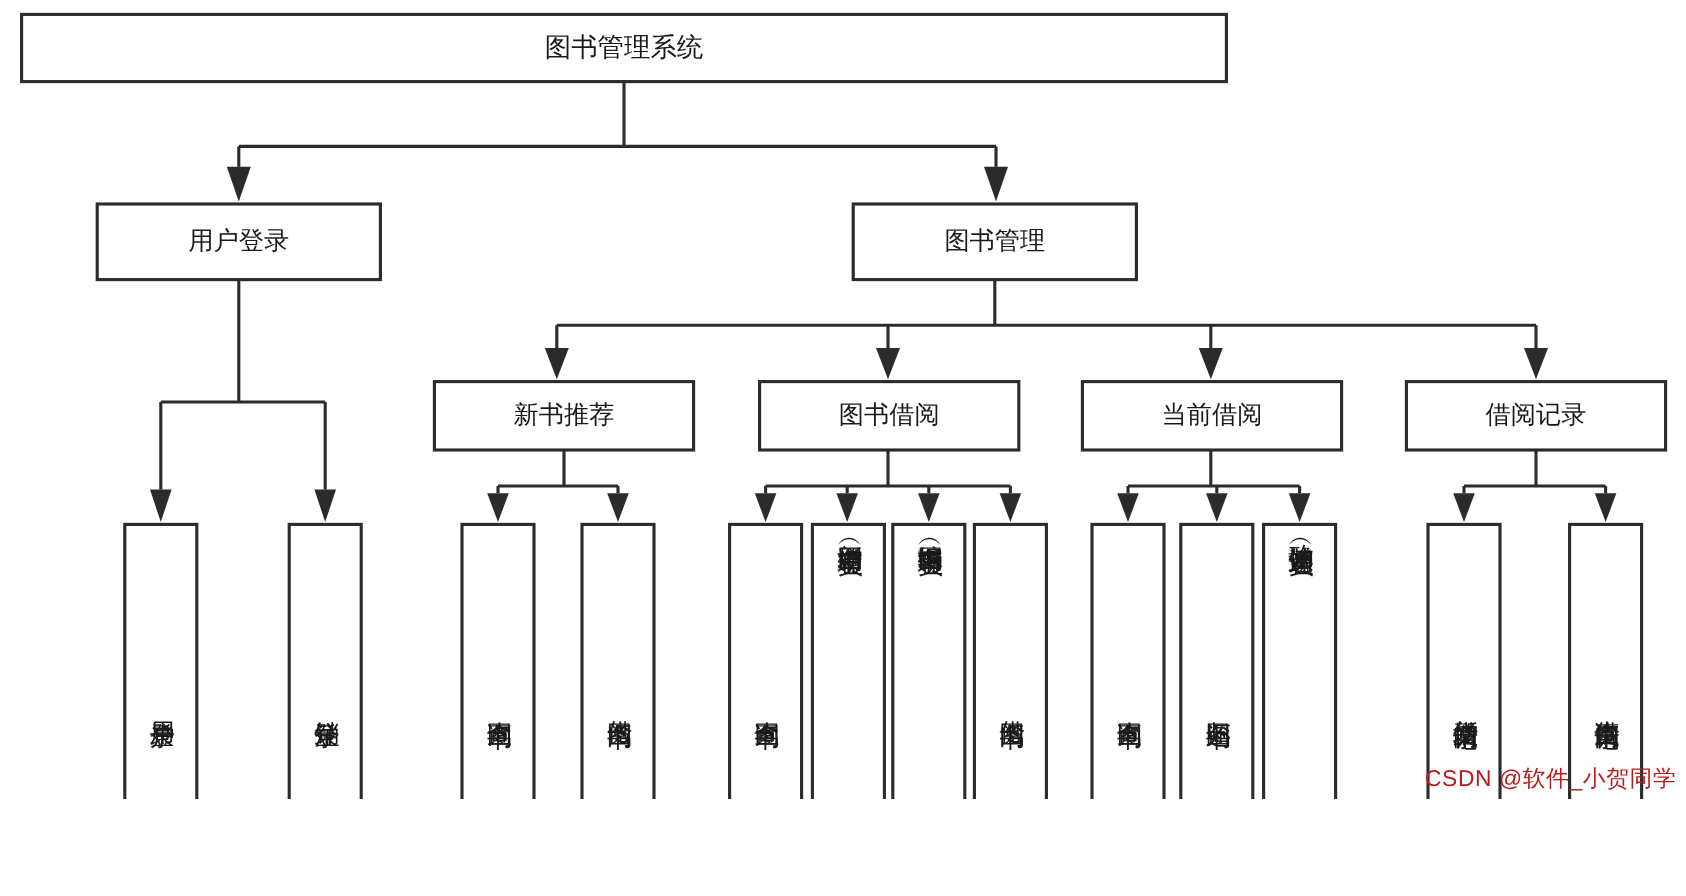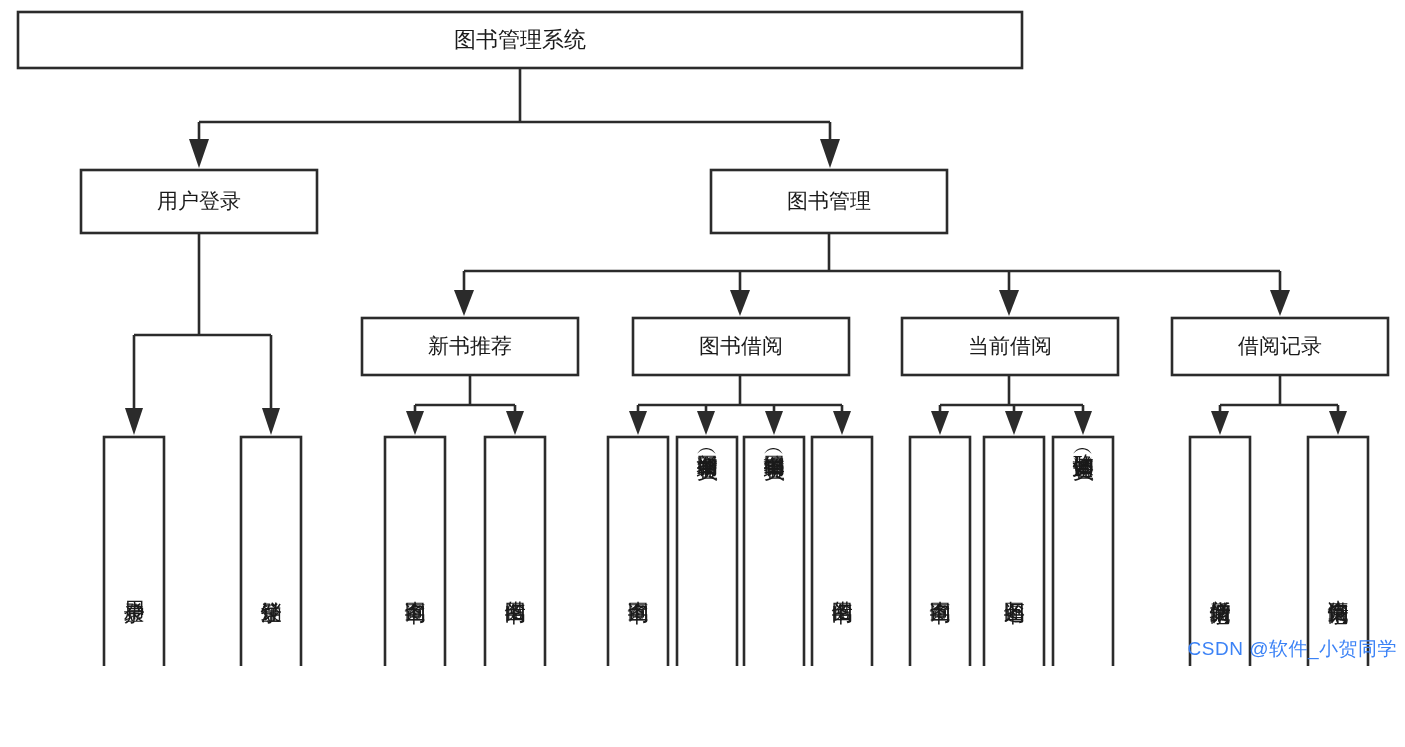--- a/index.html
+++ b/index.html
@@ -68,21 +68,21 @@
     letter-spacing: 1px;
     white-space: pre;
     text-align: center;
   }
   .watermark {
     position: absolute;
     right: 8px;
     bottom: 4px;
     font-family: "Liberation Sans", "DejaVu Sans", sans-serif;
     font-size: 19px;
-    color: #3b82f6;
+    color: #b91c1c;
     letter-spacing: 0.5px;
     white-space: pre;
     user-select: none;
   }
 </style>
 </head>
 <body>
 
 <div id="diagram-root">
 

